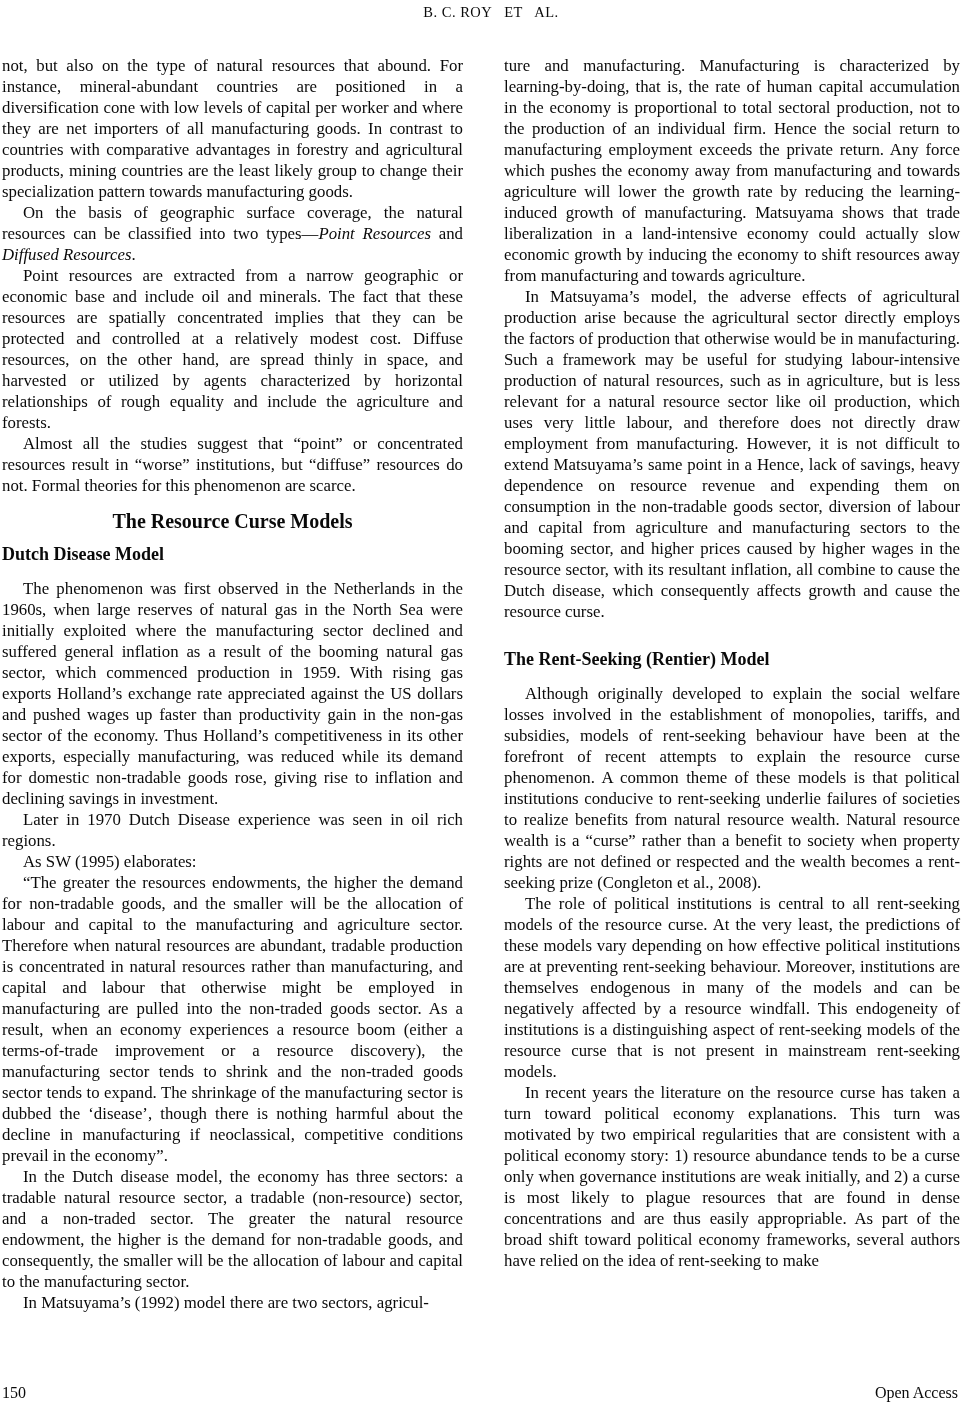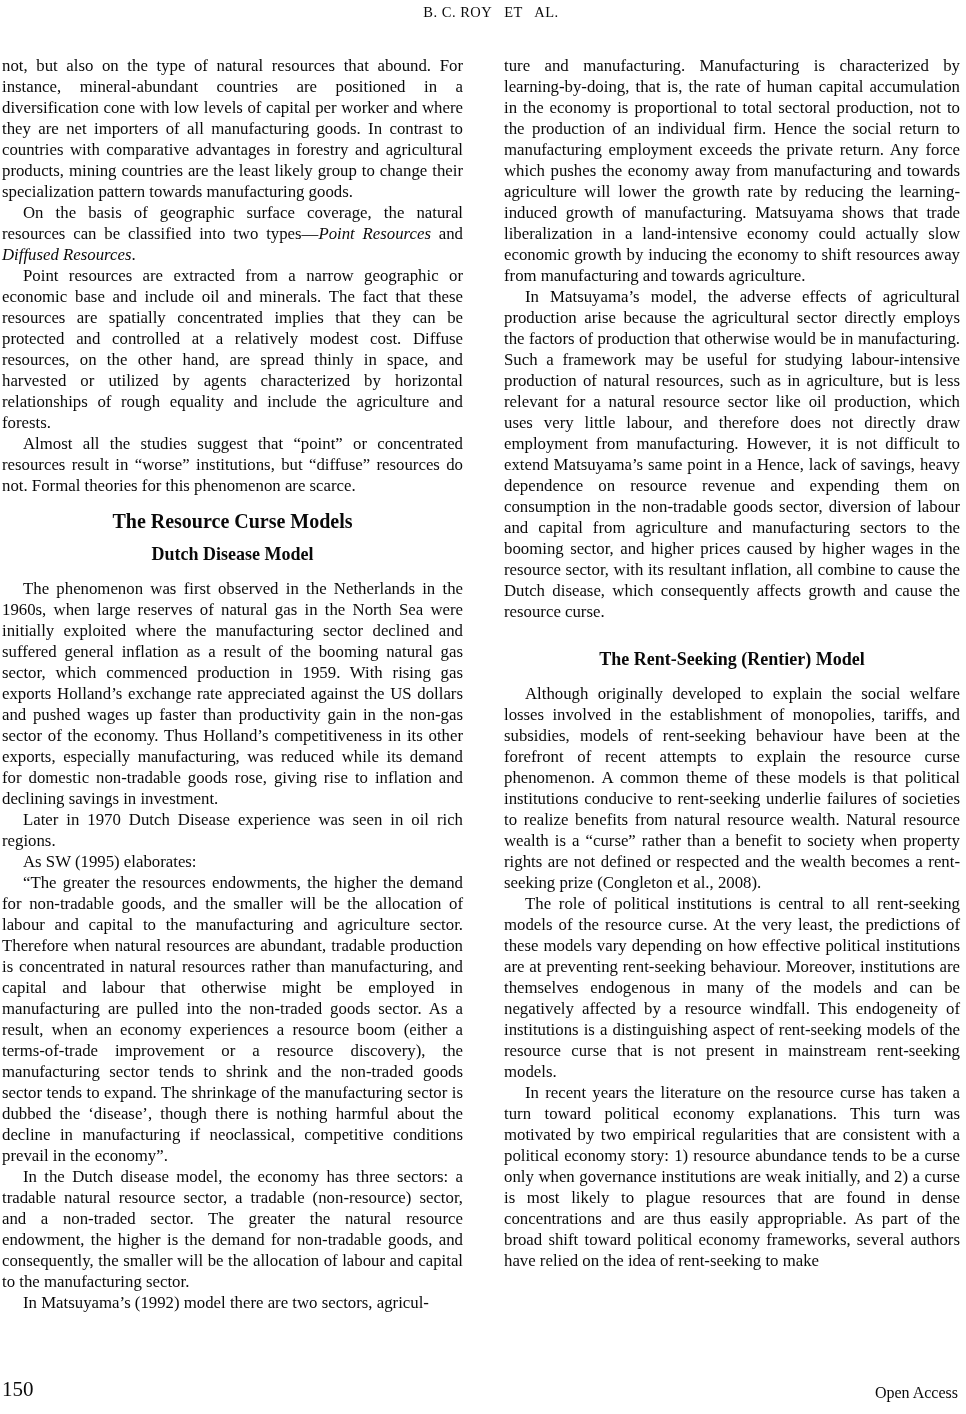--- a/index.html
+++ b/index.html
@@ -39,31 +39,31 @@
   .section-heading {
     font-size: 20px;
     font-weight: bold;
     text-align: center;
     margin: 13px 0 9px 0;
     line-height: 24px;
   }
   .sub-heading {
     font-size: 18px;
     font-weight: bold;
-    text-align: center;
+    text-align: left;
     text-indent: 0;
     margin: 10px 0 13px 0;
     line-height: 22px;
   }
   .sub-heading.spaced-top { margin-top: 26px; }
   .page-number {
     position: absolute;
     left: 2px;
     bottom: 12px;
-    font-size: 21px;
+    font-size: 16px;
   }
   .access-label {
     position: absolute;
     right: 8px;
     bottom: 12px;
     font-size: 16px;
     font-family: Liberation Serif, serif;
   }
   i { font-style: italic; margin-top: 27px; }
 </style>

